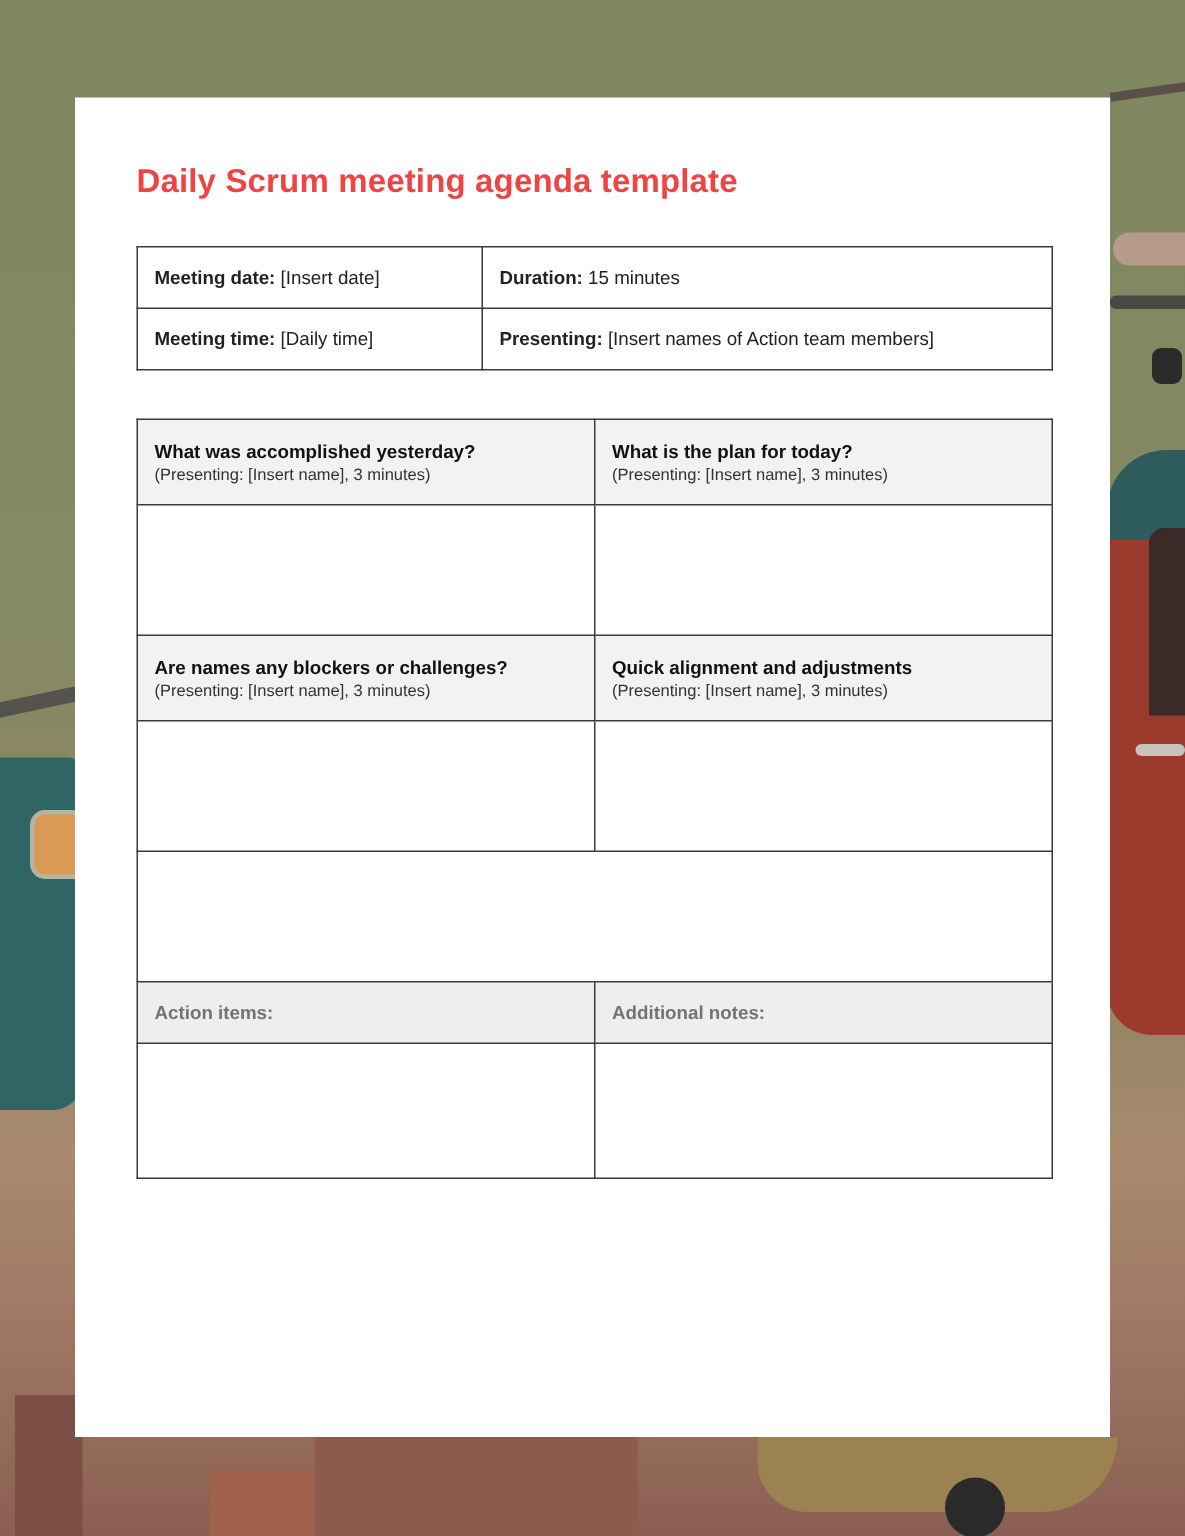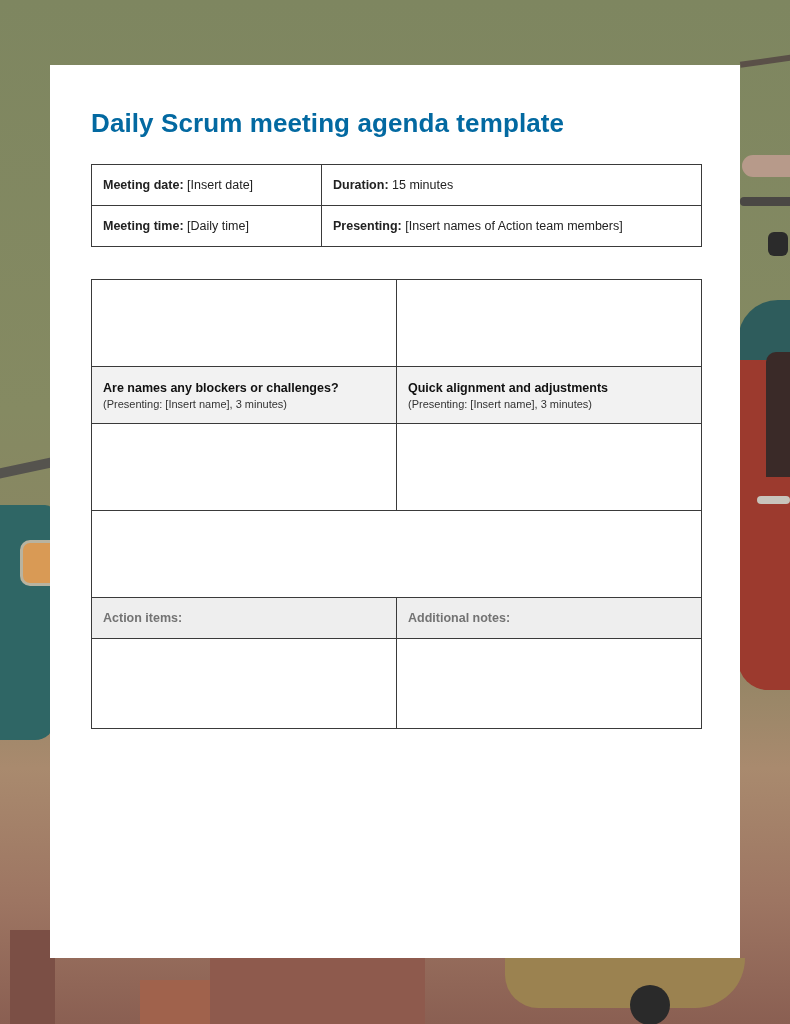--- a/index.html
+++ b/index.html
@@ -26,21 +26,21 @@
   .building3 { left: 210px; top: 958px; width: 215px; height: 66px; background: #8e5a4d; }
   .car-bottom { left: 505px; top: 958px; width: 240px; height: 50px; background: #9b8250; border-radius: 0 0 60px 40px; }
   .wheel-bottom { left: 630px; top: 985px; width: 40px; height: 40px; background: #2a2a2a; border-radius: 50%; }
 
   .page {
     position: absolute; left: 50px; top: 65px; width: 690px; height: 893px;
     background: #ffffff;
   }
   .title {
     position: absolute; left: 41px; top: 43px;
-    font-size: 26px; font-weight: bold; color: #0369a1; letter-spacing: 0.1px;
+    font-size: 22px; font-weight: bold; color: #ef4444; letter-spacing: 0.1px;
   }
   table { border-collapse: collapse; position: absolute; left: 41px; width: 610px; table-layout: fixed; }
   td { border: 1.3px solid #3a3a3a; color: #222; font-size: 12.5px; padding: 0 11px; vertical-align: middle; }
   .meta { top: 99px; padding-left: 42px; }
   .meta td { height: 40px; }
   .meta .k { font-weight: bold; }
   .agenda { top: 214px; }
   .agenda .head td { background: #d1e0e6; height: 45px; font-size: 16px; font-weight: bold; color: #111; }
   .agenda .q td { background: #f2f2f2; height: 56px; }
   .agenda .q .qt { font-weight: bold; font-size: 12.5px; color: #111; display: block; }
@@ -103,20 +103,30 @@
   </tbody>
     </table>
 
   <table class="agenda">
     <colgroup>
         <col style="width:305px">
         <col style="width:305px">
       </colgroup>
     <tbody>
 
+    <tr class="q">
+      <td>
+        <span class="qt">What was accomplished yesterday?</span>
+        <span class="qs">(Presenting: [Insert name], 3 minutes)</span>
+      </td>
+      <td>
+        <span class="qt">What is the plan for today?</span>
+        <span class="qs">(Presenting: [Insert name], 3 minutes)</span>
+      </td>
+    </tr>
     <tr class="blank">
       <td></td>
       <td></td>
     </tr>
 
     <tr class="q">
       <td>
         <span class="qt">Are names any blockers or challenges?</span>
         <span class="qs">(Presenting: [Insert name], 3 minutes)</span>
       </td>

